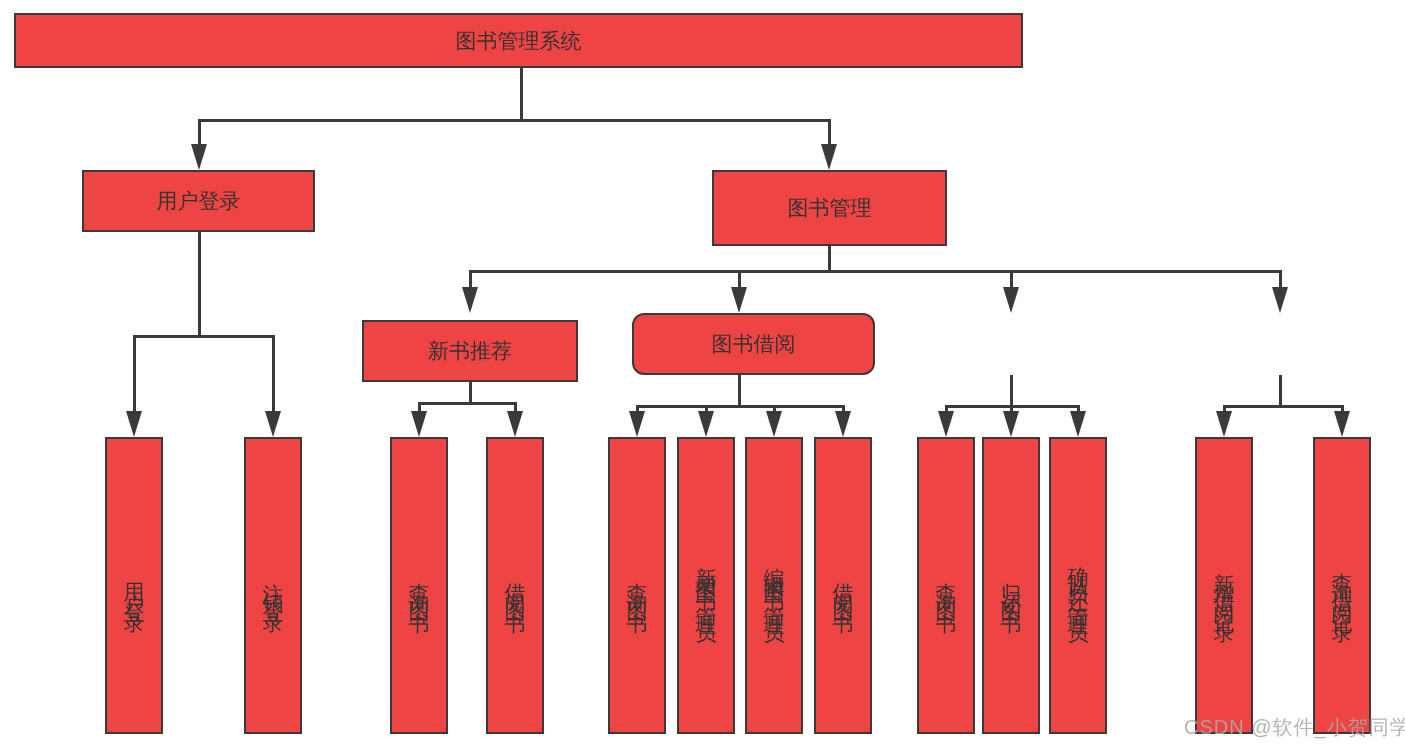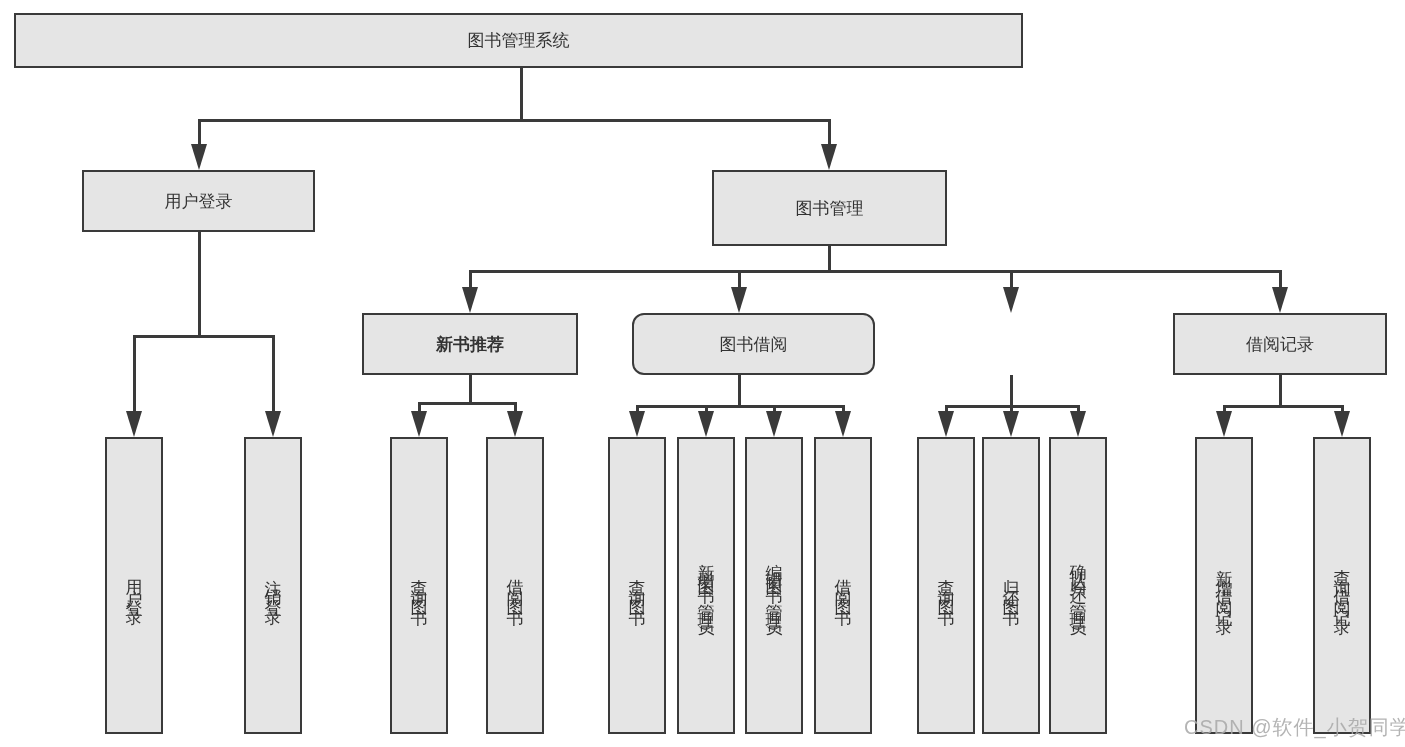--- a/index.html
+++ b/index.html
@@ -9,25 +9,25 @@
     height: 747px;
     background: #ffffff;
     font-family: "Liberation Sans", sans-serif;
     color: #333333;
     overflow: hidden;
   }
   .box {
     position: absolute;
     box-sizing: border-box;
     border: 2px solid #3a3a3a;
-    background: #e5e5e5;
+    background: #ef4444;
     display: flex;
     align-items: center;
     justify-content: center;
-    font-size: 17px;
+    font-size: 21px;
     color: #333333;
     text-align: center;
     z-index: 2;
   }
   .leaf {
     writing-mode: vertical-rl;
     text-orientation: mixed;
     letter-spacing: 10px;
     top: 437px;
     width: 58px;
@@ -55,21 +55,21 @@
     font-size: 20px;
     color: rgba(170,170,170,0.88);
     white-space: nowrap;
     z-index: 4;
     letter-spacing: 1px;
   }
   
   #n-root   { left: 14px;   top: 13px;  width: 1009px; height: 55px; }
   #n-l2-0   { left: 82px;   top: 170px; width: 233px;  height: 62px; }
   #n-l2-1   { left: 712px;  top: 170px; width: 235px;  height: 76px; }
-  #n-l3-0   { left: 362px;  top: 313px; width: 216px;  height: 62px; font-weight: bold; }
+  #n-l3-0   { left: 362px;  top: 320px; width: 216px;  height: 62px; }
   #n-l3-1   { left: 632px;  top: 313px; width: 243px;  height: 62px; border-radius: 12px; }
   #n-l3-2   { left: 902px;  top: 313px; width: 218px;  height: 62px; }
   #n-l3-3   { left: 1173px; top: 313px; width: 214px;  height: 62px; }
   #n-leaf-0  { left: 105px;  }
   #n-leaf-1  { left: 244px;  }
   #n-leaf-2  { left: 390px;  }
   #n-leaf-3  { left: 486px;  }
   #n-leaf-4  { left: 608px;  }
   #n-leaf-5  { left: 677px;  }
   #n-leaf-6  { left: 745px;  }
@@ -85,21 +85,20 @@
 
 <div class="canvas">
 
   <div class="box" id="n-root">图书管理系统</div>
 
   <div class="box" id="n-l2-0">用户登录</div>
   <div class="box" id="n-l2-1">图书管理</div>
 
   <div class="box" id="n-l3-0">新书推荐</div>
   <div class="box" id="n-l3-1">图书借阅</div>
-  <div class="box" id="n-l3-3">借阅记录</div>
 
   <div class="box leaf" id="n-leaf-0">用户登录</div>
   <div class="box leaf" id="n-leaf-1">注销登录</div>
   <div class="box leaf" id="n-leaf-2">查询图书</div>
   <div class="box leaf" id="n-leaf-3">借阅图书</div>
   <div class="box leaf" id="n-leaf-4">查询图书</div>
   <div class="box leaf long" id="n-leaf-5">新增图书（管理员）</div>
   <div class="box leaf long" id="n-leaf-6">编辑图书（管理员）</div>
   <div class="box leaf" id="n-leaf-7">借阅图书</div>
   <div class="box leaf" id="n-leaf-8">查询图书</div>

